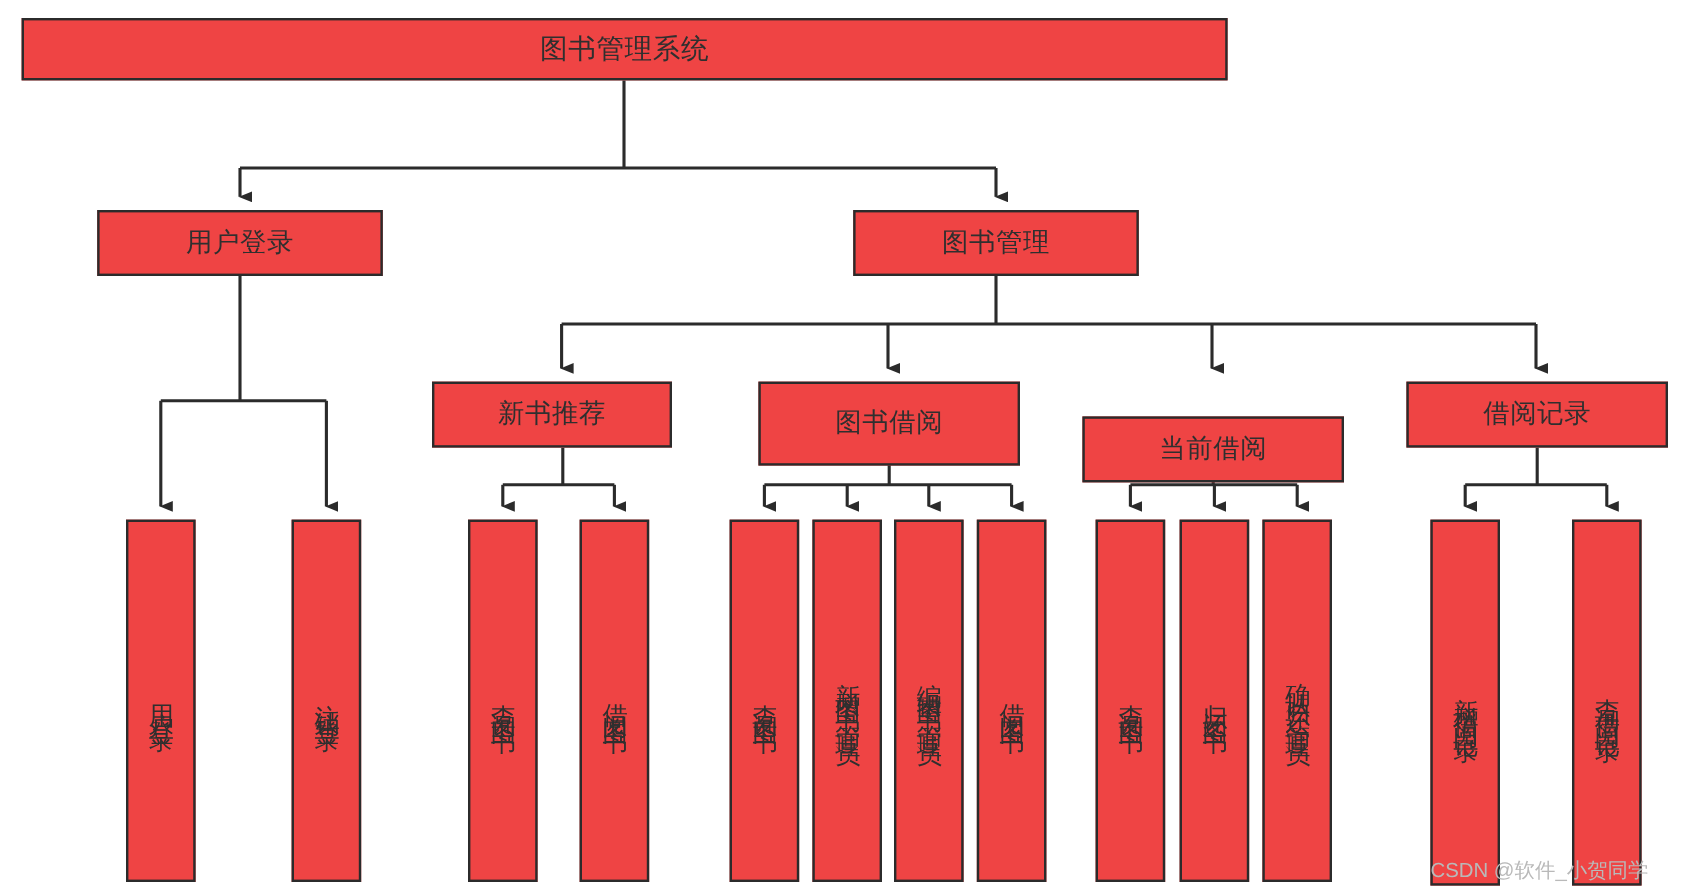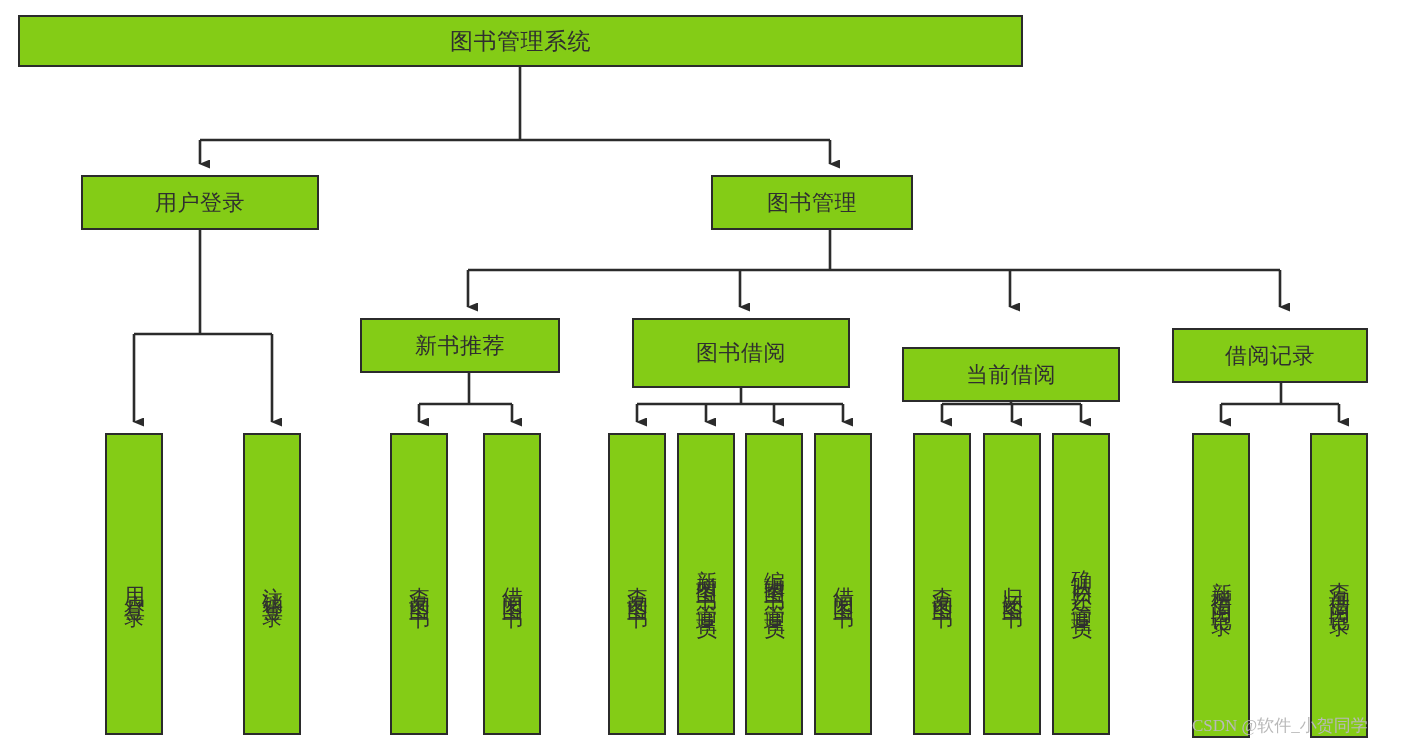--- a/index.html
+++ b/index.html
@@ -21,21 +21,21 @@
   #edges {
     position: absolute;
     left: 0;
     top: 0;
     width: 1405px;
     height: 747px;
   }
   .node {
     position: absolute;
     box-sizing: border-box;
-    background: #84cc16;
+    background: #ef4444;
     border: 2px solid #2b2b2b;
     display: flex;
     align-items: center;
     justify-content: center;
     z-index: 2;
     text-align: right;
   }
   .node .label {
     color: #2f2f2f;
     letter-spacing: 0.5px;
@@ -61,21 +61,21 @@
     max-height: 100%;
   }
   #watermark {
     position: absolute;
     left: 1192px;
     top: 714px;
     font-size: 17px;
     color: #b9b9b9;
     white-space: nowrap;
     z-index: 5;
-    font-family: Liberation Serif, serif;
+    font-family: Liberation Sans, sans-serif;
   }
 </style>
 </head>
 <body>
 
 <div id="canvas">
 
   <svg id="edges" viewBox="0 0 1405 747" xmlns="http://www.w3.org/2000/svg">
     <defs>
       <marker id="arrowhead" markerWidth="9" markerHeight="11" refX="4.5" refY="10" orient="auto" markerUnits="userSpaceOnUse">
@@ -119,33 +119,33 @@
       </g>
   </svg>
 
   <div id="nodes-layer">
       <div class="node horiz root" style="left: 18px; top: 15px; width: 1005px; height: 52px;">
         <span class="label">图书管理系统</span>
       </div>
       <div class="node horiz" style="left: 81px; top: 175px; width: 238px; height: 55px;">
         <span class="label">用户登录</span>
       </div>
-      <div class="node horiz" style="left: 711px; top: 175px; width: 202px; height: 55px;">
+      <div class="node horiz" style="left: 711px; top: 175px; width: 238px; height: 55px;">
         <span class="label">图书管理</span>
       </div>
       <div class="node horiz" style="left: 360px; top: 318px; width: 200px; height: 55px;">
         <span class="label">新书推荐</span>
       </div>
       <div class="node horiz" style="left: 632px; top: 318px; width: 218px; height: 70px;">
         <span class="label">图书借阅</span>
       </div>
       <div class="node horiz" style="left: 902px; top: 318px; width: 218px; height: 55px; margin-top: 29px;">
         <span class="label">当前借阅</span>
       </div>
-      <div class="node horiz" style="left: 1172px; top: 328px; width: 196px; height: 55px;">
+      <div class="node horiz" style="left: 1172px; top: 318px; width: 218px; height: 55px;">
         <span class="label">借阅记录</span>
       </div>
       <div class="node vert" style="left: 105px; top: 433px; width: 58px; height: 302px;">
         <span class="label">用户登录</span>
       </div>
       <div class="node vert" style="left: 243px; top: 433px; width: 58px; height: 302px;">
         <span class="label">注销登录</span>
       </div>
       <div class="node vert" style="left: 390px; top: 433px; width: 58px; height: 302px;">
         <span class="label">查询图书</span>

